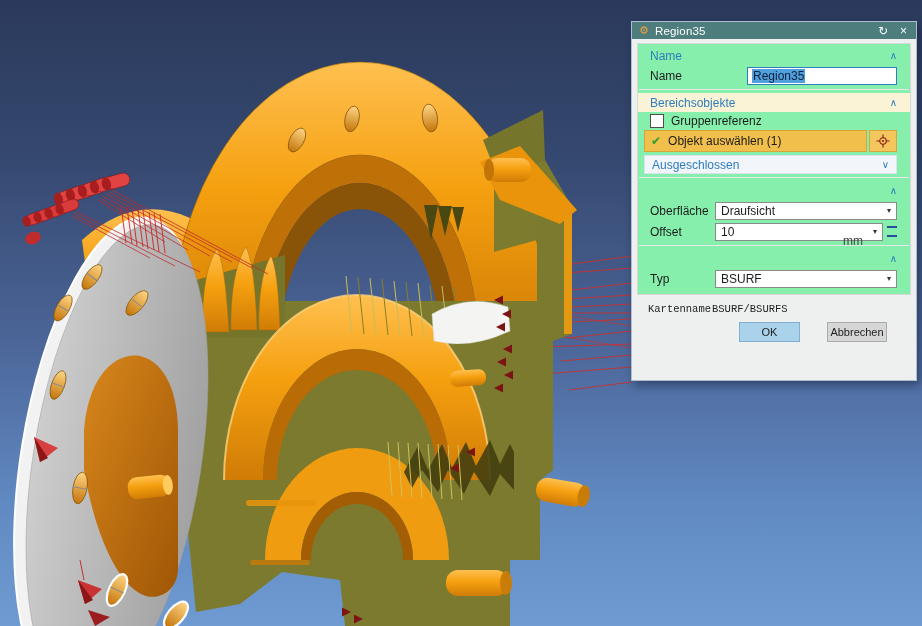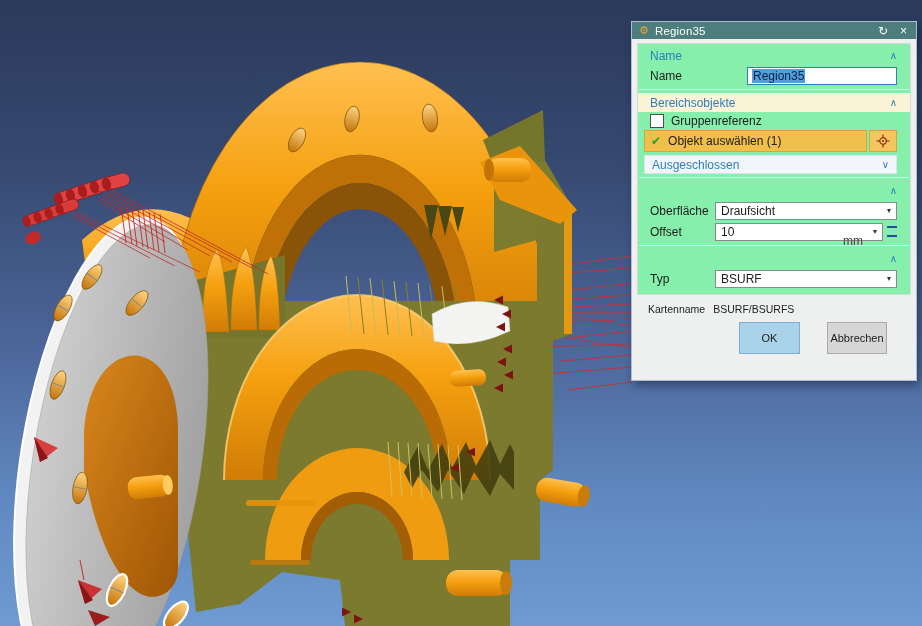--- a/index.html
+++ b/index.html
@@ -42,23 +42,23 @@
   .objwrap{display:flex;gap:2px;padding:0 13px 0 6px;height:22px;margin:1px 0;}
   .objrow{flex:1;background:#f1bf4b;border:1px solid #d8a53b;display:flex;
           align-items:center;gap:7px;padding:0 6px;}
   .okcheck{color:#2aa02a;font-size:12px;}
   .xbtn{width:26px;background:#f3c75e;border:1px solid #d8a53b;display:flex;
         align-items:center;justify-content:center;flex:none;}
   .collapse{margin:3px 13px 2px 6px;height:17px;background:#f2f6fb;
             border:1px solid #dbe3ee;display:flex;align-items:center;
             padding:0 7px;color:#2e7dbd;}
   .collapse .chev{color:#2e7dbd;}
-  .karten{display:flex;gap:8px;padding:8px 8px 4px 11px;font-size:10.5px;color:#222;}
+  .karten{display:flex;gap:1px;padding:8px 8px 4px 11px;font-size:10.5px;color:#222;font-family:Liberation Mono, monospace;}
   .btnrow{display:flex;justify-content:flex-end;gap:15px;padding:3px 24px 0 0;}
-  .btn{height:32px;font-size:11px;font-family:inherit;border:1px solid;
+  .btn{height:20px;font-size:11px;font-family:inherit;border:1px solid;
        display:flex;align-items:center;justify-content:center;box-sizing:border-box;}
   .btn.ok{width:61px;background:#aad2eb;border-color:#7fb0d4;}
   .btn.cancel{width:60px;background:#d6d6d6;border-color:#ababab;margin-left:12px;}
 </style>
 </head>
 <body>
 
 <div class="stage">
 
   <svg class="scene" width="922" height="626" viewBox="0 0 922 626">

